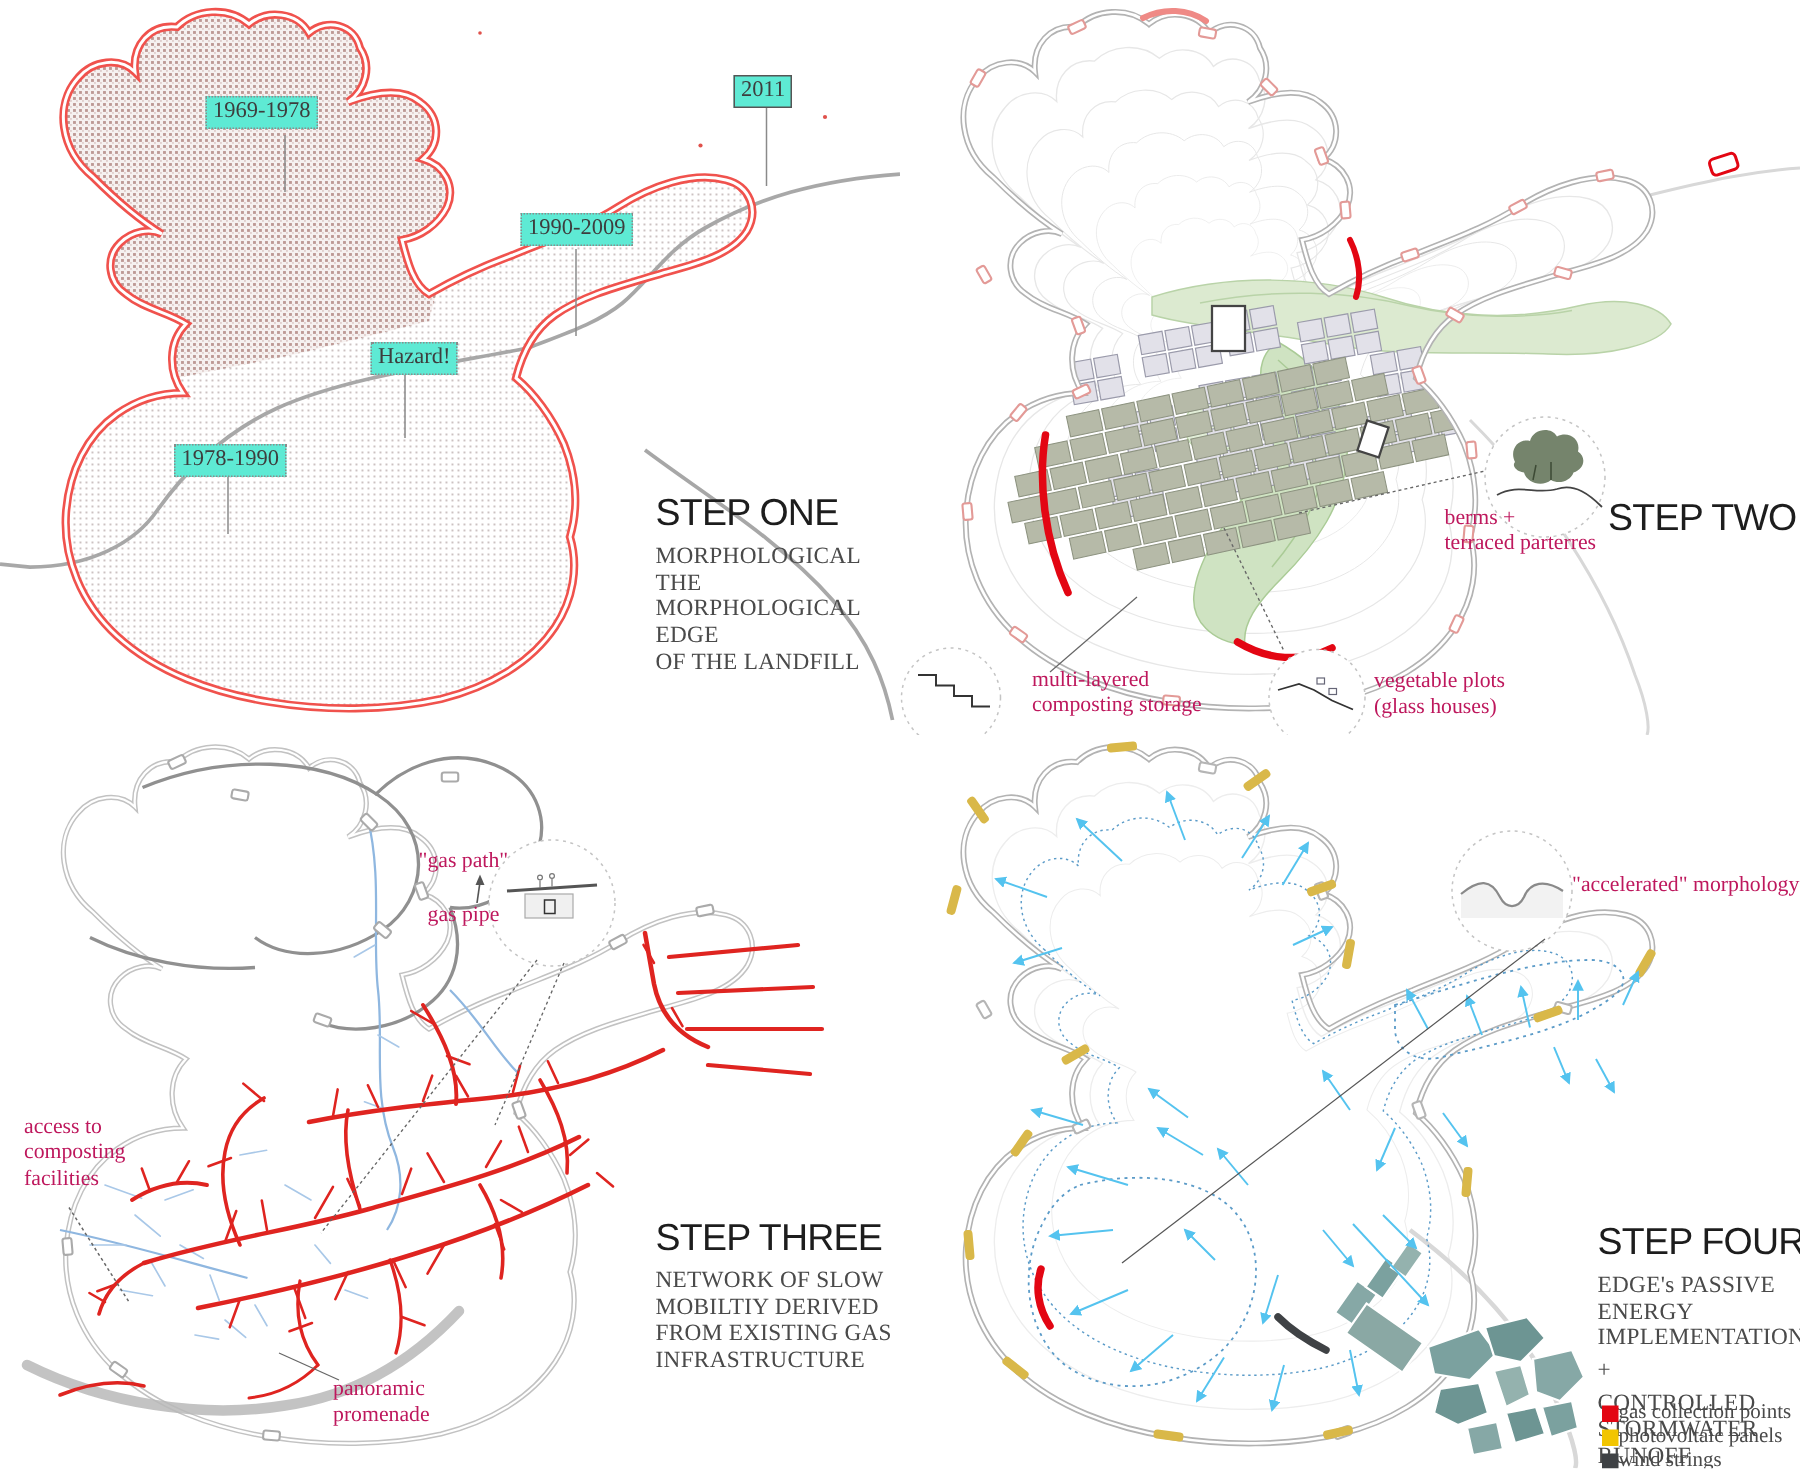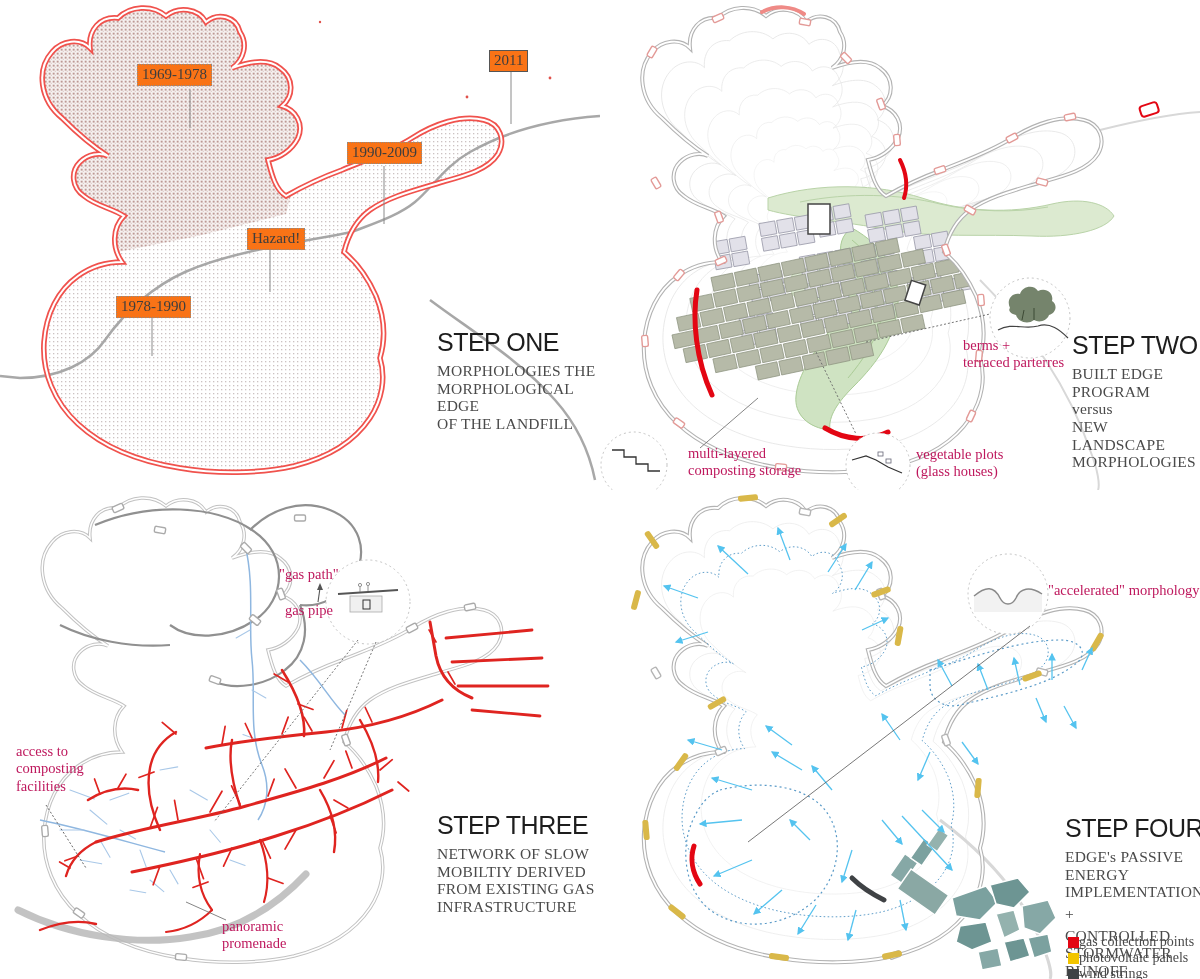--- a/index.html
+++ b/index.html
@@ -5,21 +5,21 @@
   html,body{margin:0;padding:0;background:#fff;}
   #stage{position:relative;width:1200px;height:979px;background:#fff;overflow:hidden;
          font-family:"Liberation Serif",serif;}
   .quad{position:absolute;overflow:visible;}
   .quad svg{position:absolute;left:0;top:0;}
   .titleblock{position:absolute;}
   .title{font-family:"Liberation Sans",sans-serif;font-weight:400;font-size:25px;
          letter-spacing:-0.5px;color:#1d1d1d;line-height:1;}
   .desc{margin-top:7px;font-size:15.5px;color:#4a4a4a;line-height:1.14;letter-spacing:.2px;}
   .plus-line{margin:4px 0;}
-  .maplabel{position:absolute;font-size:15px;color:#3d3d3d;background:#f97316;
+  .maplabel{position:absolute;font-size:15px;color:#3d3d3d;background:#5eead4;
             padding:0 4px;line-height:1.3;white-space:nowrap;}
   .maplabel.dotted{border:1px dotted #8a8a8a;text-align:center;}
   .maplabel.solid{border:1.5px solid #555;}
   .callout{position:absolute;font-size:14.5px;color:#be185d;line-height:1.2;white-space:nowrap;}
   .legend{position:absolute;font-size:14px;color:#4a4a4a;}
   .legend-row{display:flex;align-items:center;gap:0;height:16px;}
   .swatch{width:11px;height:11px;display:inline-block;flex:0 0 11px;}
 </style>
 </head>
 <body>
@@ -69,21 +69,21 @@
       </g>
     </svg>
     <div class="maplabel dotted" style="left:137px;top:64px">1969-1978</div>
     <div class="maplabel solid" style="left:489px;top:50px">2011</div>
     <div class="maplabel dotted" style="left:347px;top:142px">1990-2009</div>
     <div class="maplabel dotted" style="left:247px;top:228px">Hazard!</div>
     <div class="maplabel dotted" style="left:116px;top:296px">1978-1990</div>
     <div class="titleblock" style="left:437px;top:330px">
       <div class="title">STEP ONE</div>
       <div class="desc">
-        <div>MORPHOLOGIES THE</div>
+        <div>MORPHOLOGICAL THE</div>
         <div>MORPHOLOGICAL EDGE</div>
         <div>OF THE LANDFILL</div>
       </div>
     </div>
   </section>
 
   <section class="quad" style="left:600px;top:0;width:600px;height:490px">
     <svg viewBox="0 0 600 490" width="600" height="490">
       <defs>
           <clipPath id="clip2">
@@ -319,26 +319,20 @@
     <div class="callout" style="left:88px;top:445px">
       <div>multi-layered</div>
       <div>composting storage</div>
     </div>
     <div class="callout" style="left:316px;top:446px">
       <div>vegetable plots</div>
       <div>(glass houses)</div>
     </div>
     <div class="titleblock" style="left:472px;top:333px">
       <div class="title">STEP TWO</div>
-      <div class="desc">
-        <div>BUILT EDGE PROGRAM</div>
-        <div>versus</div>
-        <div>NEW LANDSCAPE</div>
-        <div>MORPHOLOGIES</div>
-      </div>
     </div>
   </section>
 
   <section class="quad" style="left:0;top:490px;width:600px;height:489px">
     <svg viewBox="0 0 600 489" width="600" height="489">
       <g>
         <path fill="none" stroke="#c2c2c2" stroke-width="3.5" d="M62,118 C40,100 36,70 52,52 C62,40 80,38 90,48 C88,30 100,16 118,18 C130,6 152,4 166,16 C178,6 198,8 206,22 C218,12 236,16 240,32 C248,44 244,60 232,68 C248,62 268,58 280,68 C294,78 294,96 282,106 C296,110 304,124 298,138 C292,150 280,158 268,160 C272,176 276,190 286,196 C300,188 320,178 342,170 C366,160 390,152 412,138 C434,124 462,114 484,120 C500,124 506,140 498,154 C488,170 464,176 442,182 C416,190 390,196 370,210 C356,220 348,236 344,252 C356,262 368,278 376,296 C384,316 386,338 380,358 C386,378 382,400 370,418 C354,442 326,458 294,466 C258,474 216,474 180,468 C142,462 104,448 78,424 C54,402 42,372 44,342 C46,314 58,290 78,276 C92,266 108,262 122,262 C112,248 112,228 124,216 C112,208 96,206 84,196 C72,188 70,172 80,162 C88,154 100,152 108,156 C92,146 78,134 62,118 Z"></path>
         <path fill="none" stroke="#ffffff" stroke-width="1.5" d="M62,118 C40,100 36,70 52,52 C62,40 80,38 90,48 C88,30 100,16 118,18 C130,6 152,4 166,16 C178,6 198,8 206,22 C218,12 236,16 240,32 C248,44 244,60 232,68 C248,62 268,58 280,68 C294,78 294,96 282,106 C296,110 304,124 298,138 C292,150 280,158 268,160 C272,176 276,190 286,196 C300,188 320,178 342,170 C366,160 390,152 412,138 C434,124 462,114 484,120 C500,124 506,140 498,154 C488,170 464,176 442,182 C416,190 390,196 370,210 C356,220 348,236 344,252 C356,262 368,278 376,296 C384,316 386,338 380,358 C386,378 382,400 370,418 C354,442 326,458 294,466 C258,474 216,474 180,468 C142,462 104,448 78,424 C54,402 42,372 44,342 C46,314 58,290 78,276 C92,266 108,262 122,262 C112,248 112,228 124,216 C112,208 96,206 84,196 C72,188 70,172 80,162 C88,154 100,152 108,156 C92,146 78,134 62,118 Z"></path>
       </g>
       <g fill="none" stroke="#909090" stroke-width="2.2">

